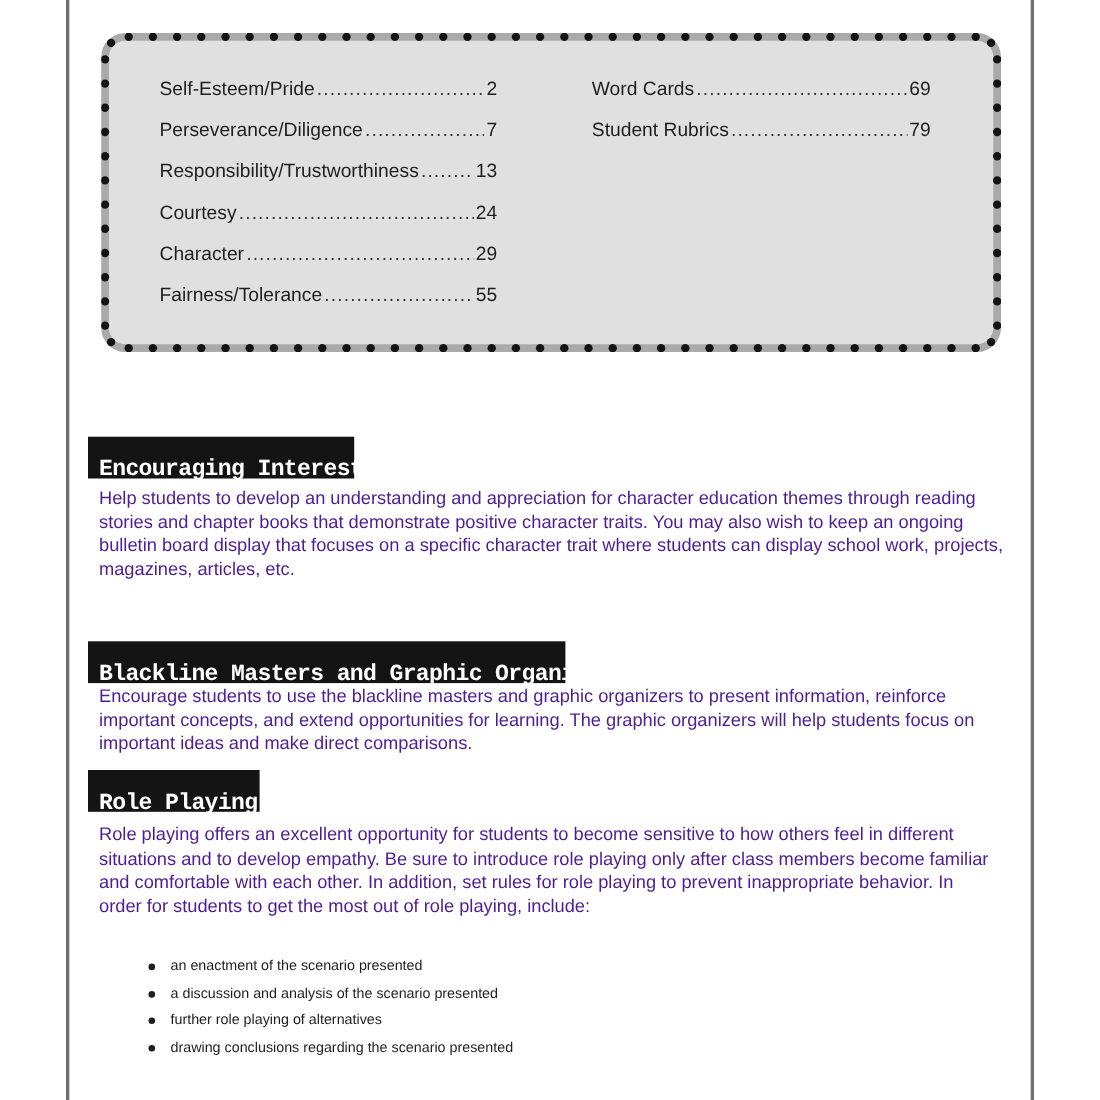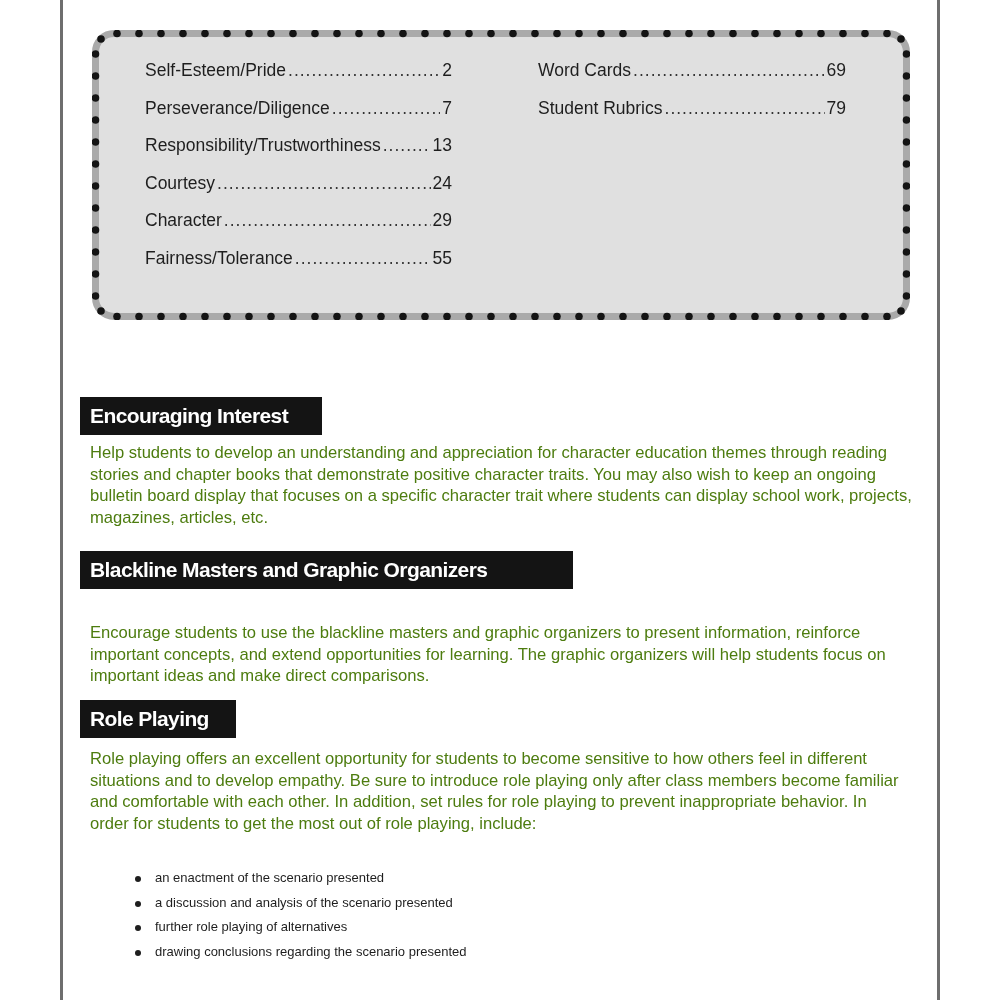--- a/index.html
+++ b/index.html
@@ -40,21 +40,21 @@
     .toc-dots {
       position: absolute;
       left: 92px;
       top: 30px;
       width: 818px;
       height: 290px;
       pointer-events: none;
     }
     .toc-col {
       position: absolute;
-      top: 60px;
+      top: 70px;
       font-size: 17.5px;
       color: #1e1e1e;
     }
     .toc-col.left { left: 145px; width: 307px; }
     .toc-col.right { left: 538px; width: 308px; }
     .toc-row {
       display: flex;
       align-items: baseline;
       height: 37.5px;
       white-space: nowrap;
@@ -72,37 +72,37 @@
       content: "....................................................................................................";
     }
     .toc-row .p { flex: 0 0 auto; }
 
     
     .section-header {
       position: absolute;
       left: 80px;
       background: #141414;
       color: #ffffff;
-      font-family: Liberation Sans, sans-serif;
+      font-family: Liberation Mono, monospace;
       font-weight: bold;
       font-size: 21px;
       letter-spacing: -0.6px;
-      padding: 0 10px;
+      padding: 12px 10px;
       line-height: 38px;
       height: 38px;
       box-sizing: border-box;
       white-space: nowrap;
     }
     .section-body {
       position: absolute;
       left: 90px;
       width: 830px;
       font-size: 16.6px;
       line-height: 21.5px;
-      color: #4d7c0f;
+      color: #4c1d95;
     }
     .section-body p { margin: 0; }
     .bullet-list {
       list-style: none;
       margin: 0;
       padding: 0;
       position: absolute;
       left: 134px;
       top: 866px;
       font-size: 13px;
@@ -285,21 +285,21 @@
     <span class="leader"></span>
     <span class="p">79</span>
   </div>
 </div>
 
 <div class="section-header" style="top:397px; width:242px;">Encouraging Interest</div>
 <div class="section-body" style="top:442px;">
   <p>Help students to develop an understanding and appreciation for character education themes through reading stories and chapter books that demonstrate positive character traits. You may also wish to keep an ongoing bulletin board display that focuses on a specific character trait where students can display school work, projects, magazines, articles, etc.</p>
 </div>
 
-<div class="section-header" style="top:551px; width:493px;">Blackline Masters and Graphic Organizers</div>
+<div class="section-header" style="top:583px; width:434px;">Blackline Masters and Graphic Organizers</div>
 <div class="section-body" style="top:622px;">
   <p>Encourage students to use the blackline masters and graphic organizers to present information, reinforce important concepts, and extend opportunities for learning. The graphic organizers will help students focus on important ideas and make direct comparisons.</p>
 </div>
 
 <div class="section-header" style="top:700px; width:156px;">Role Playing</div>
 <div class="section-body" style="top:748px; width:810px;">
   <p>Role playing offers an excellent opportunity for students to become sensitive to how others feel in different situations and to develop empathy. Be sure to introduce role playing only after class members become familiar and comfortable with each other. In addition, set rules for role playing to prevent inappropriate behavior. In order for students to get the most out of role playing, include:</p>
 </div>
 
 <ul class="bullet-list">

